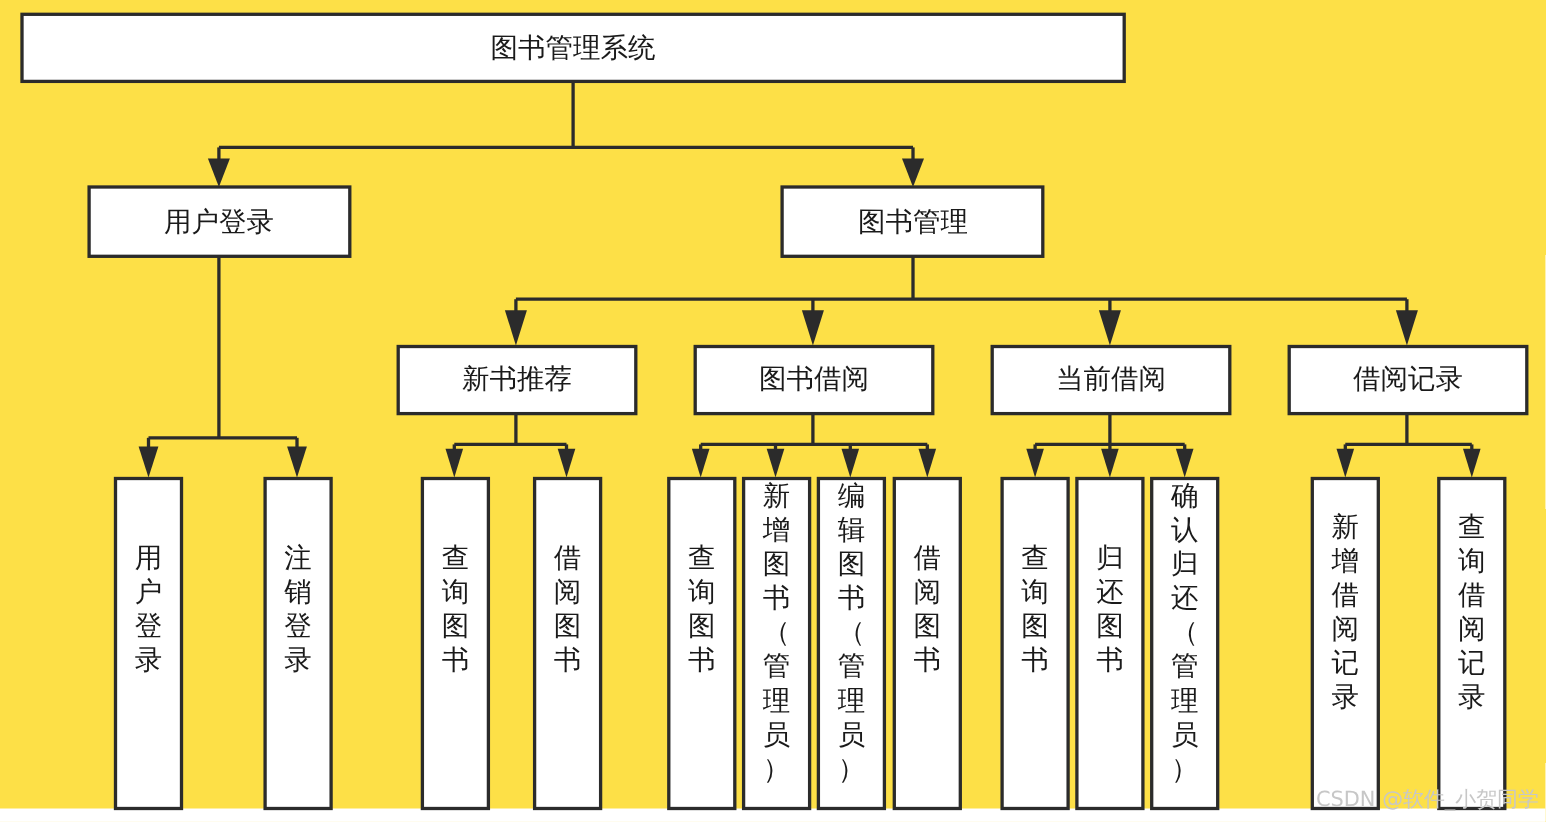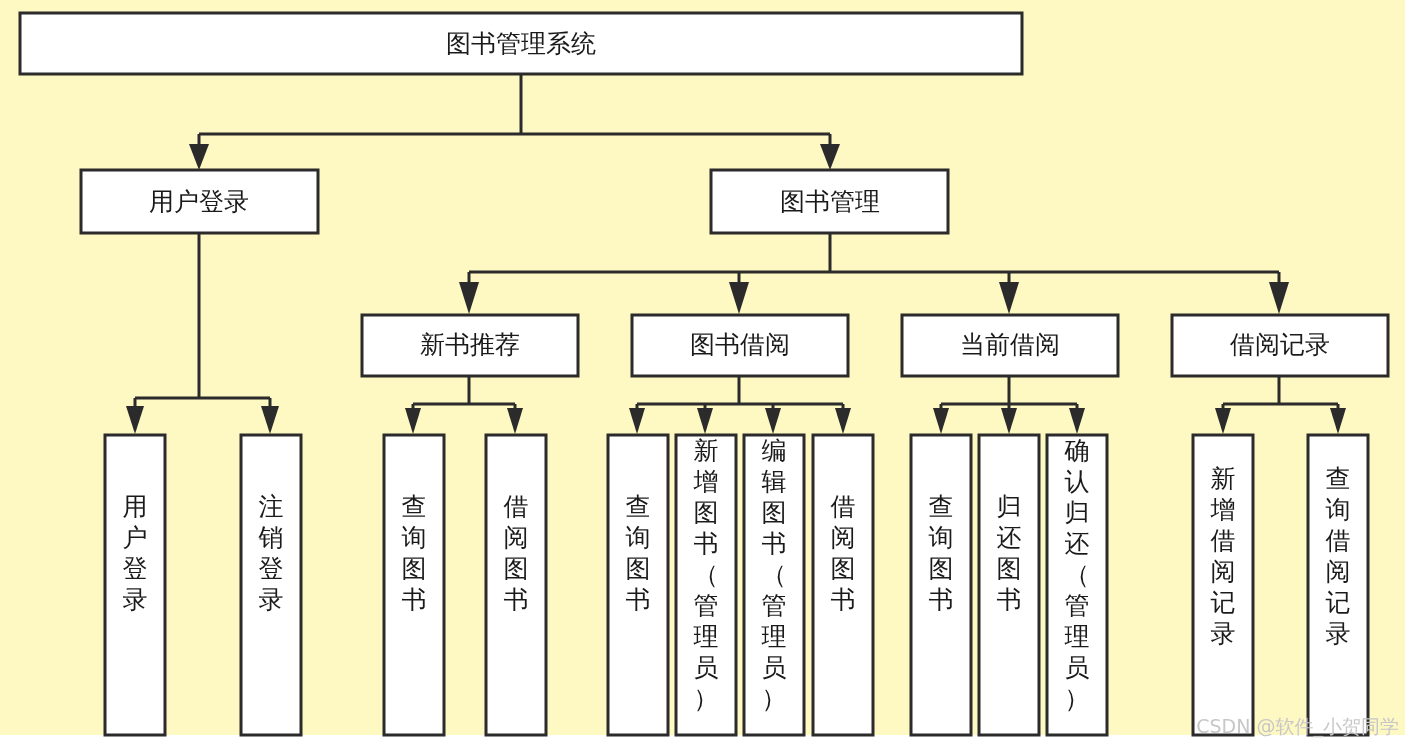--- a/index.html
+++ b/index.html
@@ -11,21 +11,21 @@
   body {
     font-family: "DejaVu Sans", "Liberation Sans", sans-serif;
     width: 1405px;
     height: 747px;
     overflow: hidden;
   }
   #diagram-root {
     position: relative;
     width: 1405px;
     height: 735px;
-    background: #fef9c3;
+    background: #fde047;
   }
   svg#flowchart {
     position: absolute;
     top: 0;
     left: 0;
     width: 1405px;
     height: 747px;
     display: block;
   }
   .node-box {

